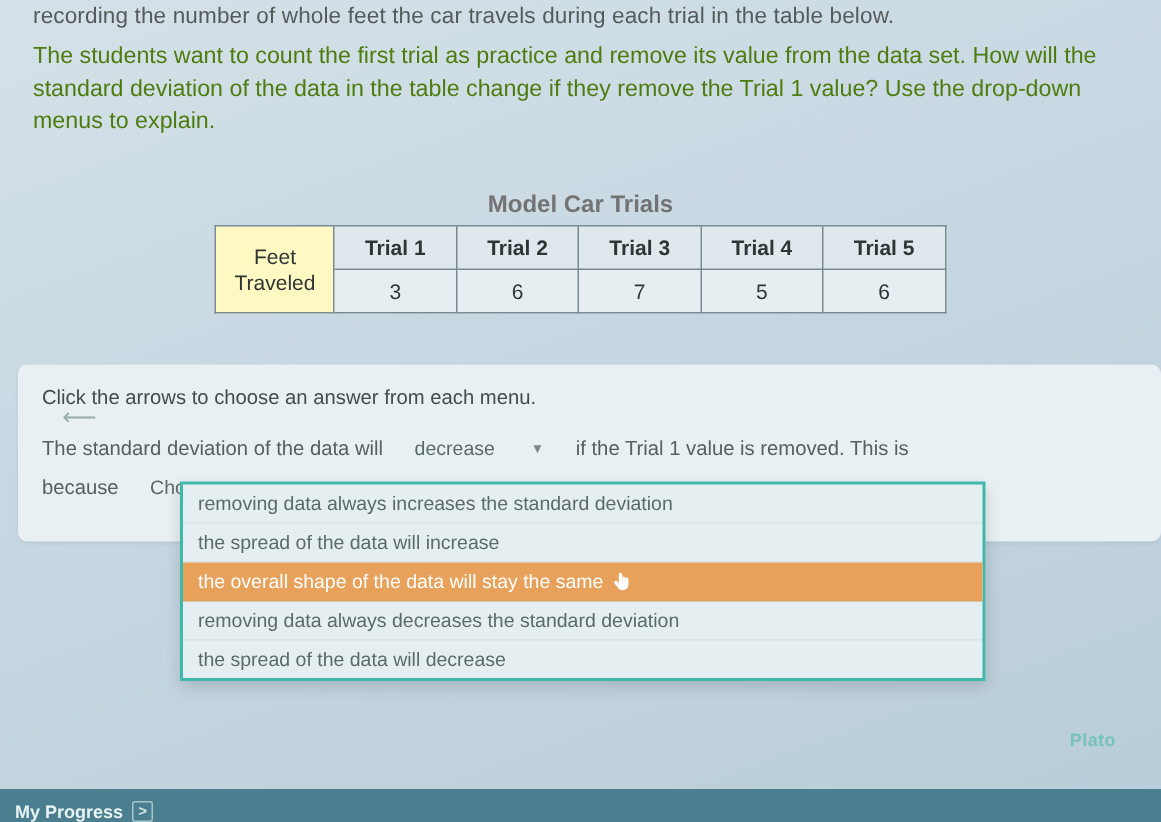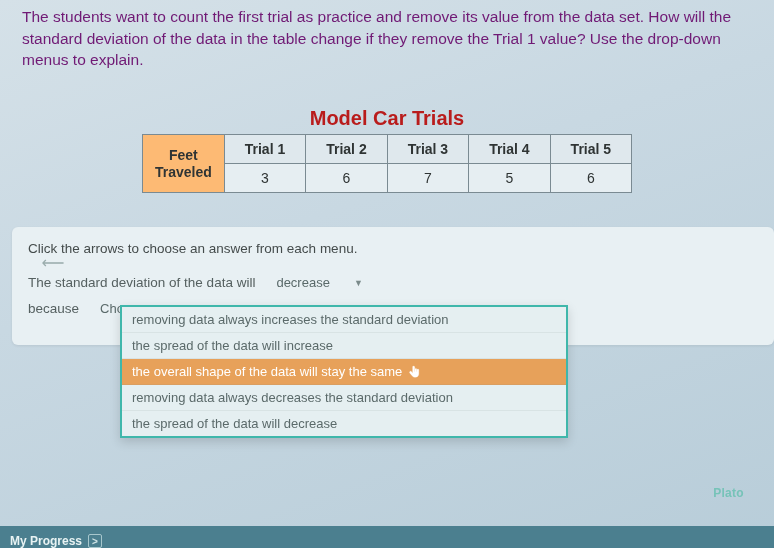--- a/index.html
+++ b/index.html
@@ -19,51 +19,51 @@
   }
   .cut-line {
     font-size: 15px;
     color: #555b5b;
     white-space: nowrap;
     letter-spacing: 0.1px;
   }
   .para {
     margin-top: 6px;
     font-size: 15.5px;
-    color: #701a75;
+    color: #4d7c0f;
   }
   .table-wrap {
     margin: 28px auto 0 auto;
     width: fit-content;
   }
   .table-title {
     text-align: center;
     font-weight: bold;
-    font-size: 20px;
-    color: #b91c1c;
+    font-size: 16px;
+    color: #737373;
     margin-bottom: 4px;
   }
   table.model {
     border-collapse: collapse;
     background: #e6eef2;
   }
   table.model th, table.model td {
     border: 1px solid #7a8a92;
     padding: 6px 20px;
     text-align: center;
     font-size: 14px;
     color: #2f3434;
   }
   table.model th {
     font-weight: bold;
     background: #dfe8ed;
   }
   table.model .rowhdr {
-    background: #fdba74;
-    font-weight: bold;
+    background: #fef9c3;
+    font-weight: normal;
     line-height: 1.2;
     padding: 4px 12px;
   }
   .answer-block {
     margin: 34px 0 0 12px;
     background: #e8f0f3;
     border-radius: 6px;
     padding: 14px 16px 24px 16px;
     box-shadow: 0 1px 3px rgba(0,0,0,0.08);
     position: relative;
@@ -88,21 +88,21 @@
     position: relative;
   }
   .dd-inline .caret {
     font-size: 9px;
     color: #7a8a8a;
   }
   .dd-open {
     position: absolute;
     left: 108px;
     top: 78px;
-    width: 448px;
+    width: 537px;
     border: 2px solid #3fb7ab;
     background: #e5eff1;
     box-shadow: 0 4px 10px rgba(0,0,0,0.15);
     z-index: 5;
   }
   .dd-open .opt {
     padding: 5px 10px;
     font-size: 13px;
     color: #5b6a6a;
     border-bottom: 1px solid rgba(120,140,140,0.12);
@@ -163,20 +163,21 @@
     align-items:center;justify-content:center;
     font-size:10px;
     color:#cfe4e6;
     border-radius:2px;
   }
 </style>
 </head>
 <body>
 
 <div class="top-text">
+  <div class="cut-line">recording the number of whole feet the car travels during each trial in the table below.</div>
   <p class="para">The students want to count the first trial as practice and remove its value from the data set. How will the standard deviation of the data in the table change if they remove the Trial 1 value? Use the drop-down menus to explain.</p>
 </div>
 
 <div class="table-wrap">
   <div class="table-title">Model Car Trials</div>
   <table class="model">
     <tbody>
         <tr>
       <th class="rowhdr" rowspan="2">
         <span>Feet</span><br>
@@ -202,20 +203,21 @@
 <div class="answer-block">
   <div class="instr">Click the arrows to choose an answer from each menu.</div>
   <div class="sentence">
     <span>The standard deviation of the data will</span>
     &nbsp;&nbsp;
     <span class="dd-inline">
       <span>decrease</span>
       <span class="caret">▼</span>
     </span>
     &nbsp;&nbsp;
+    <span>if the Trial 1 value is removed. This is</span>
     <br>
     <span>because</span>
     &nbsp;&nbsp;
     <span class="dd-inline">
       <span>Choose...</span>
       <span class="caret">▼</span>
     </span>
   </div>
 
   <div class="dd-open">

